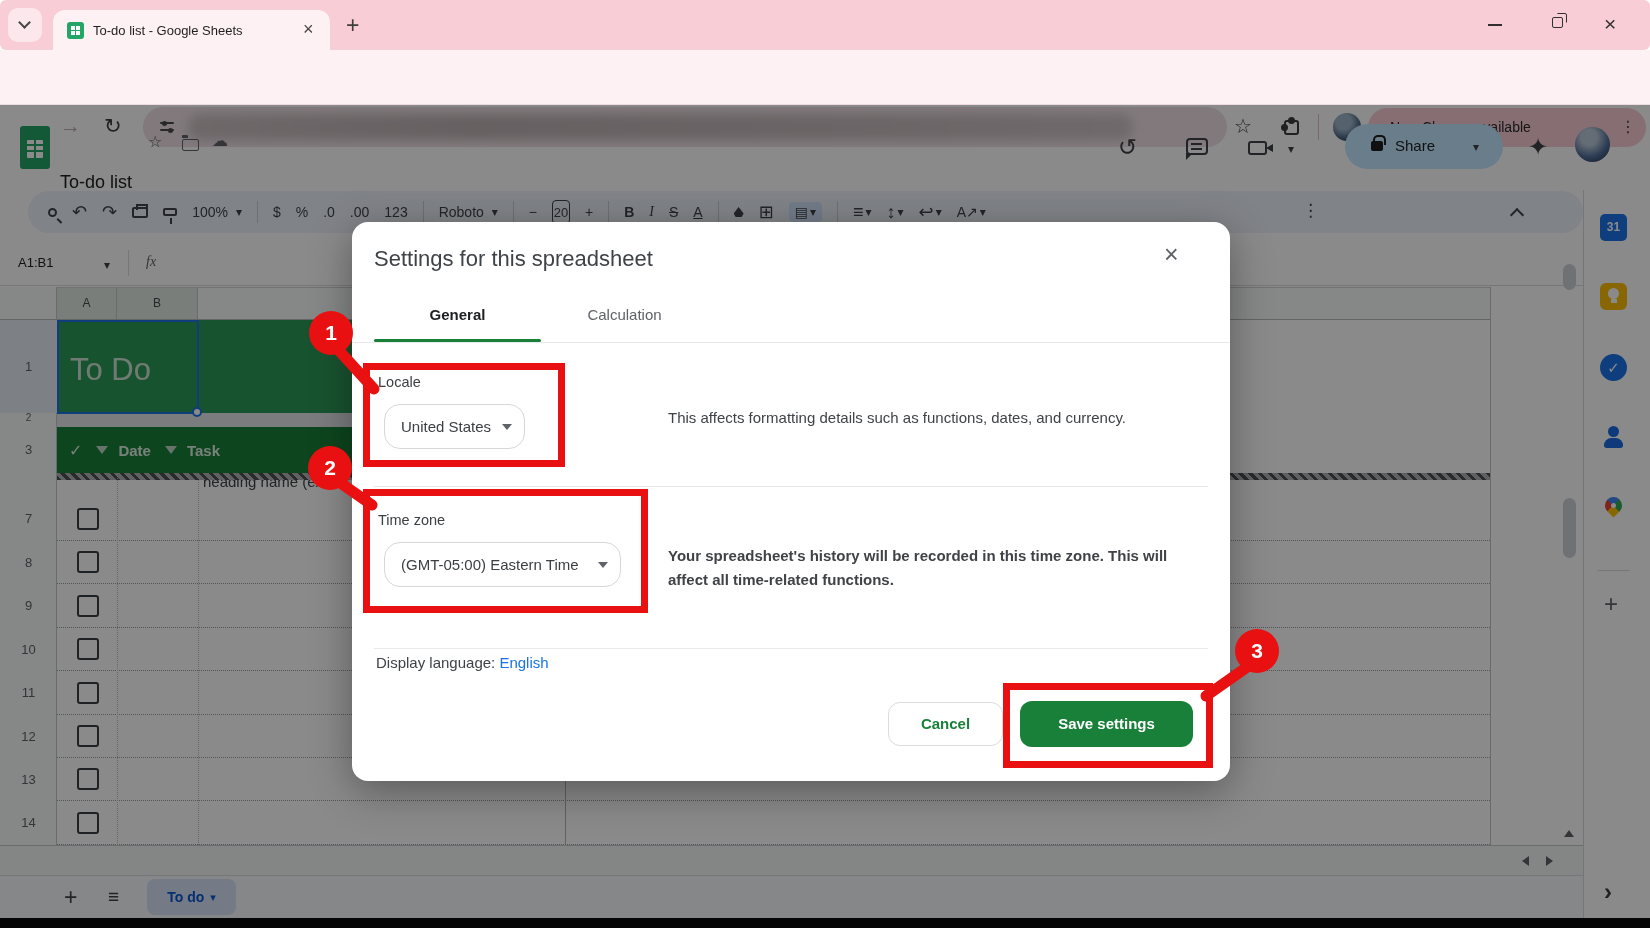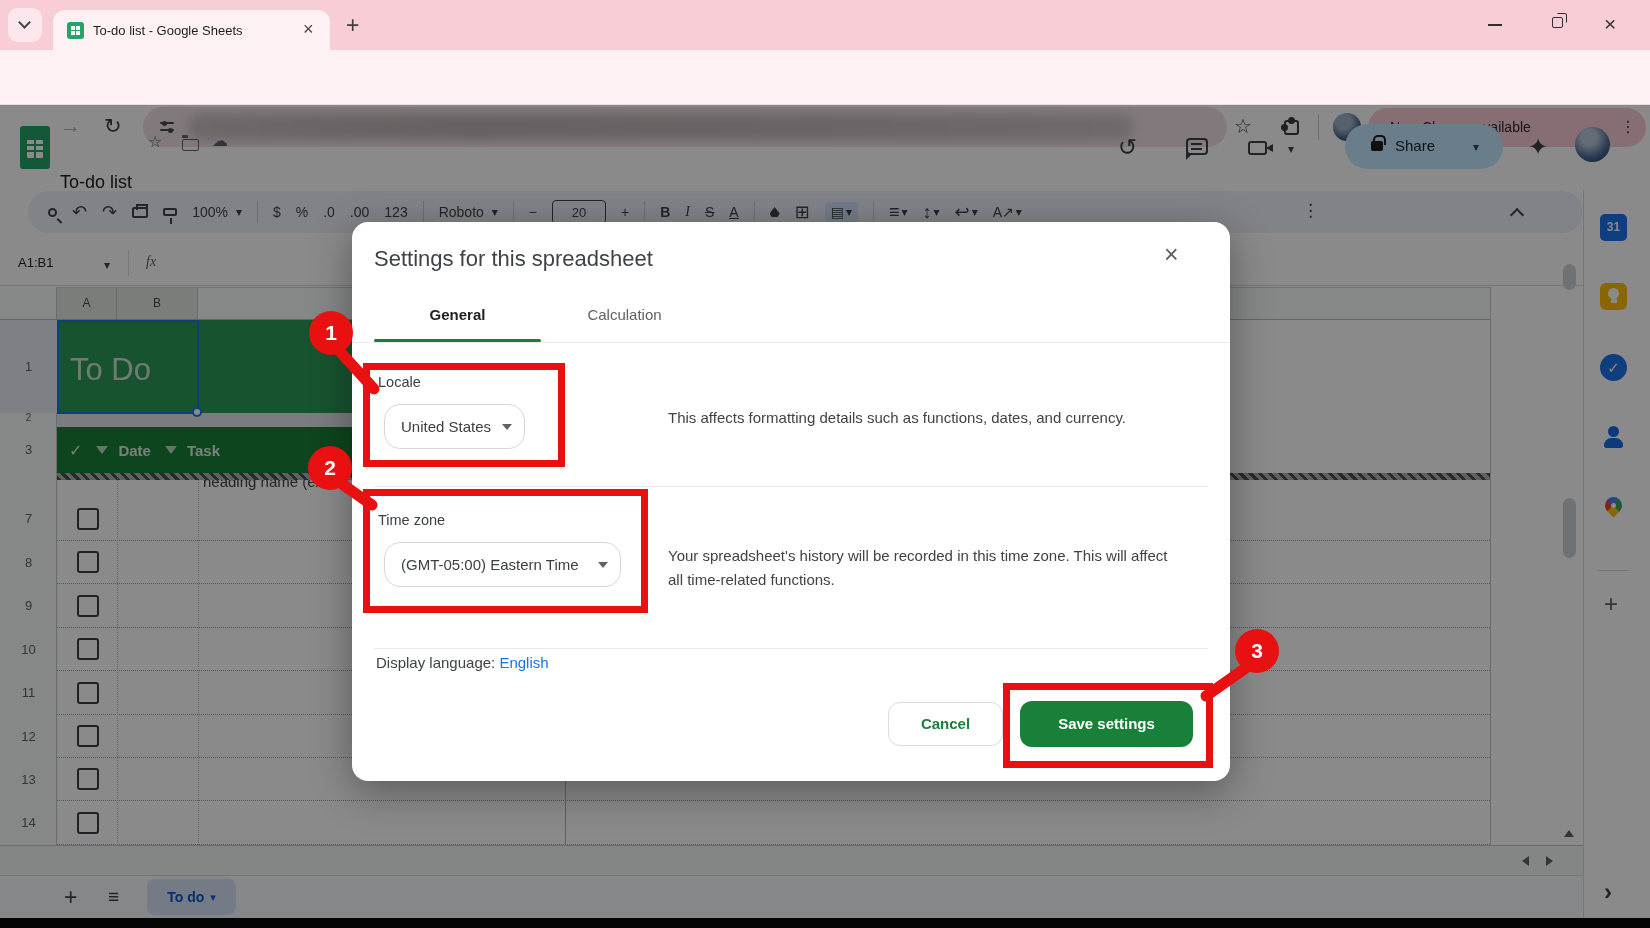--- a/index.html
+++ b/index.html
@@ -10,21 +10,21 @@
     --row1-green:#2d9a57;
     --row3-green:#188038;
     --sheet-tab-blue:#0b57d0;
   }
   *{margin:0;padding:0;box-sizing:border-box;}
   body{font-family:"Liberation Sans","DejaVu Sans",sans-serif;background:#333;}
   #screen{position:relative;width:1650px;height:928px;overflow:hidden;background:#fff;}
   .abs{position:absolute;}
 
   
-  #tabstrip{left:0;top:0;width:1650px;height:50px;background:#f8cdd5;}
+  #tabstrip{left:0;top:0;width:1650px;height:50px;background:#f8cdd5;border-radius:6px;}
   #tab-search-btn{left:8px;top:8px;width:34px;height:34px;border-radius:10px;background:rgba(255,255,255,.55);}
   .chev-down{position:absolute;width:9px;height:9px;border-right:2px solid #444;border-bottom:2px solid #444;transform:rotate(45deg);}
   #tab-search-btn .chev-down{left:12px;top:10px;}
   #active-tab{left:53px;top:10px;width:277px;height:40px;background:#fdf1f4;border-radius:12px 12px 0 0;}
   #tab-favicon{left:14px;top:12px;width:17px;height:17px;background:#23a566;border-radius:3px;}
   #tab-favicon i{position:absolute;left:4px;top:4px;width:9px;height:9px;background-image:linear-gradient(to right,transparent 4px,#23a566 4px,#23a566 5.5px,transparent 5.5px),linear-gradient(to bottom,transparent 4px,#23a566 4px,#23a566 5.5px,transparent 5.5px);background-color:#fff;}
   #tab-title{left:40px;top:12px;width:210px;font-size:13px;color:#1f1f1f;line-height:17px;white-space:nowrap;overflow:hidden;}
   #tab-close{left:250px;top:9px;font-size:18px;color:#444;}
   #new-tab-btn{left:346px;top:12px;font-size:23px;color:#3c3c3c;font-weight:300;}
   .win-btn{color:#2f2f2f;text-align:center;}
@@ -85,21 +85,21 @@
   #stoolbar{left:28px;top:191px;width:1555px;height:42px;background:#edf2fa;border-radius:21px;display:flex;align-items:center;padding-left:20px;gap:15px;color:#404448;font-size:14px;}
   #stoolbar .ti{display:inline-flex;align-items:center;gap:2px;white-space:nowrap;}
   #stoolbar .sep{width:1px;height:22px;background:#c8cdd4;}
   #search-glyph{width:9px;height:9px;border:2px solid #404448;border-radius:50%;position:relative;display:inline-block;}
   #search-glyph::after{content:"";position:absolute;left:8px;top:8px;width:6px;height:2px;background:#404448;transform:rotate(45deg);transform-origin:0 0;}
   .glyph18{font-size:18px;}
   #print-glyph{width:16px;height:11px;border:2px solid #404448;border-radius:2px;position:relative;display:inline-block;}
   #print-glyph::before{content:"";position:absolute;left:2px;top:-5px;width:8px;height:4px;border:2px solid #404448;border-bottom:none;}
   #paint-glyph{width:14px;height:8px;border:2px solid #404448;border-radius:2px;position:relative;display:inline-block;}
   #paint-glyph::after{content:"";position:absolute;left:5px;top:8px;width:2px;height:6px;background:#404448;}
-  #fontsize-box{width:54px;height:24px;border:1.5px solid #404448;border-radius:4px;display:inline-flex;align-items:center;justify-content:center;font-size:13px;}
+  #fontsize-box{width:18px;height:24px;border:1.5px solid #404448;border-radius:4px;display:inline-flex;align-items:center;justify-content:center;font-size:13px;}
   .b{font-weight:700;} .i{font-style:italic;font-family:"Liberation Serif",serif;} .s{text-decoration:line-through;} .u{text-decoration:underline;}
   #fill-glyph{width:10px;height:10px;background:#404448;clip-path:polygon(50% 0,100% 65%,80% 100%,20% 100%,0 65%);display:inline-block;}
   .merge-hl{background:#d2e3fc;border-radius:4px;padding:2px 6px;}
   #tb-kebab{position:absolute;left:1302px;top:200px;font-size:17px;color:#404448;}
   #tb-collapse{position:absolute;left:1512px;top:210px;width:10px;height:10px;border-top:2px solid #404448;border-right:2px solid #404448;transform:rotate(-45deg);}
 
   
   #fbar{left:0;top:240px;width:1583px;height:46px;background:#fff;border-bottom:1px solid #dadce0;}
   #name-box{left:18px;top:255px;font-size:13px;color:#202124;}
   #name-dd{left:104px;top:258px;}
@@ -183,21 +183,21 @@
   #tab-underline{left:22px;top:117px;width:167px;height:3px;background:var(--sheets-green);border-radius:2px;position:absolute;}
   #tabs-divider{left:0;top:120px;width:878px;height:1px;background:#e8eaed;position:absolute;}
   .fld-label{position:absolute;font-size:14.5px;color:#3c4043;}
   #locale-label{left:26px;top:152px;}
   .dd-box{position:absolute;height:45px;border:1px solid #d5d8db;border-radius:16px;display:flex;align-items:center;justify-content:space-between;padding:0 12px 0 16px;font-size:15px;color:#3c4043;background:#fff;}
   #locale-dd{left:32px;top:182px;width:141px;}
   #tz-dd{left:32px;top:320px;width:237px;}
   .dd-caret{width:0;height:0;border-left:5px solid transparent;border-right:5px solid transparent;border-top:6px solid #5f6368;margin-left:10px;}
   .fld-desc{position:absolute;font-size:15px;line-height:24px;color:#3f4347;}
   #locale-desc{left:316px;top:184px;width:470px;}
-  #tz-desc{left:316px;top:322px;width:500px;}
+  #tz-desc{left:316px;top:322px;width:500px;font-weight:bold;}
   #sec-div1{left:22px;top:264px;width:834px;height:1px;background:#e8eaed;position:absolute;}
   #tz-label{left:26px;top:290px;}
   #sec-div2{left:22px;top:426px;width:834px;height:1px;background:#e8eaed;position:absolute;}
   #displang{left:24px;top:432px;position:absolute;font-size:15px;color:#3f4347;}
   #displang a{color:var(--link-blue);text-decoration:none;}
   #btn-cancel{left:536px;top:480px;width:115px;height:44px;border:1px solid #dadce0;border-radius:12px;background:#fff;color:var(--sheets-green);font-size:15px;font-weight:700;position:absolute;text-align:center;line-height:42px;}
   #btn-save{left:668px;top:479px;width:173px;height:46px;border-radius:12px;background:var(--sheets-green);color:#fff;font-size:15px;font-weight:700;position:absolute;text-align:center;line-height:46px;}
 
   
   .redbox{position:absolute;border:7px solid var(--annotation-red);z-index:30;}

